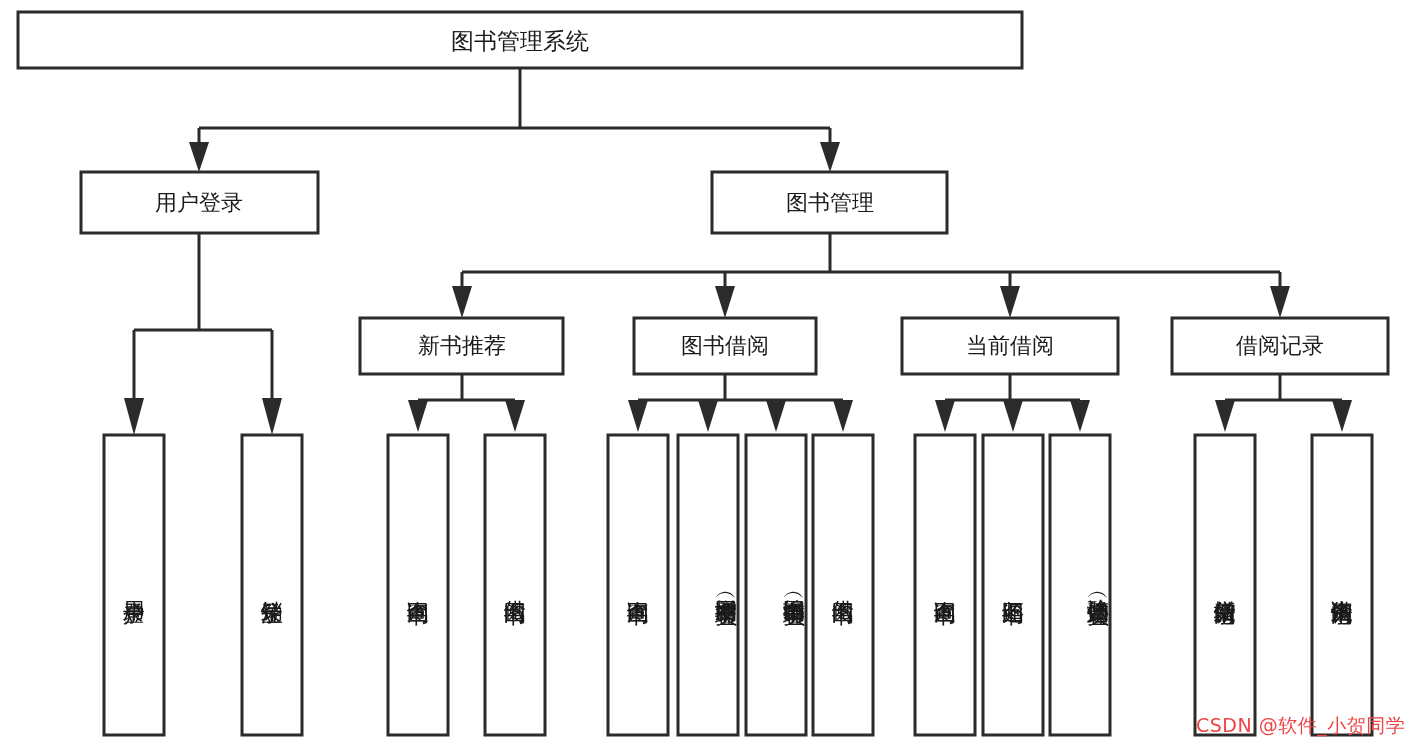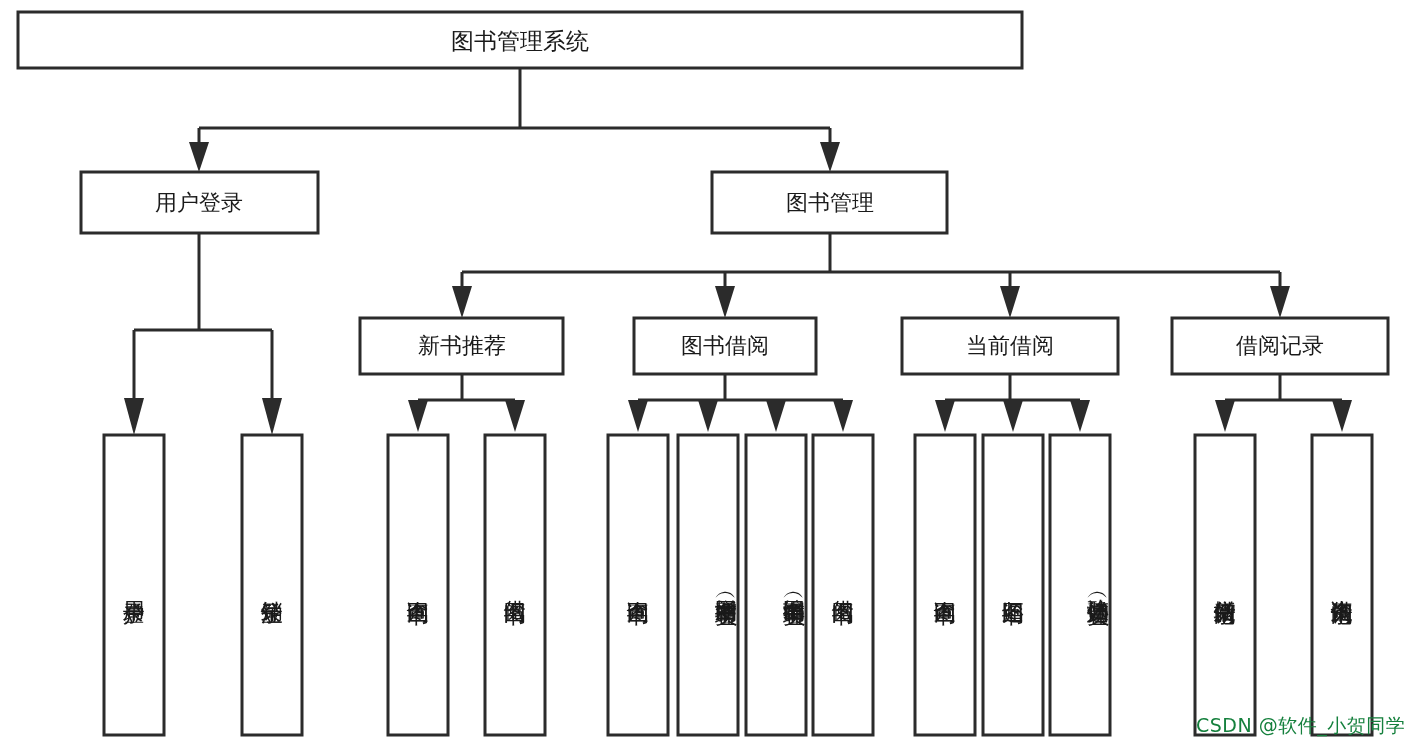--- a/index.html
+++ b/index.html
@@ -67,21 +67,21 @@
     line-height: 1.06;
     letter-spacing: 1px;
     color: #1a1a1a;
     white-space: nowrap;
     pointer-events: none;
   }
   .watermark {
     position: absolute;
     font-family: "DejaVu Sans", "Liberation Sans", sans-serif;
     font-size: 19px;
-    color: #15803d;
+    color: #ef4444;
     white-space: nowrap;
     letter-spacing: 0.5px;
   }
 </style>
 </head>
 <body>
 
 <div id="diagram-root">
 
   <svg class="diagram-canvas" viewBox="0 0 1405 747" xmlns="http://www.w3.org/2000/svg">

